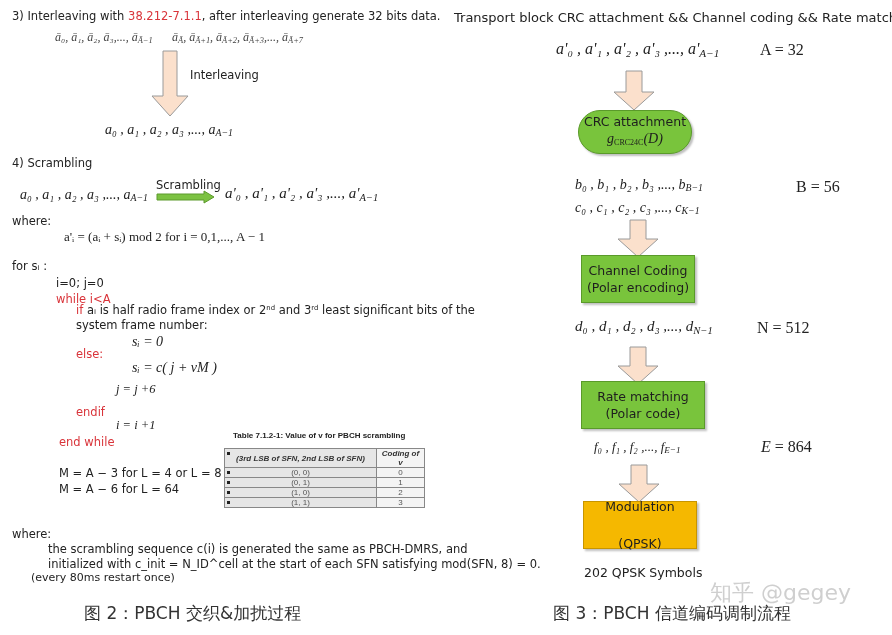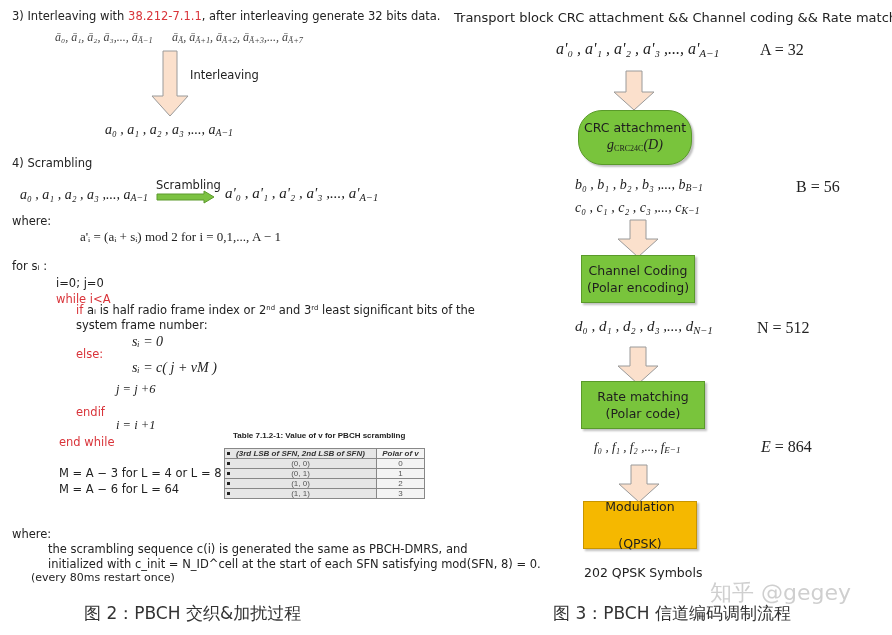--- a/index.html
+++ b/index.html
@@ -75,21 +75,21 @@
   <div class="green-arrow" style="left:156px; top:190px; width:60px; height:14px;">
     <svg width="60" height="14" viewBox="0 0 60 14">
       <polygon points="1,4 48,4 48,1 58,7 48,13 48,10 1,10" fill="#7cc242" stroke="#5c9a2c" stroke-width="1"></polygon>
     </svg>
   </div>
   <div class="abs serif" style="left:225px; top:185px; font-size:15px;">
     <span>a'₀ , a'₁ , a'₂ , a'₃ ,..., a'</span><sub>A−1</sub>
   </div>
 
   <div class="abs sans" style="left:12px; top:214px; font-size:11.5px;">where:</div>
-  <div class="abs serif" style="left:64px; top:229px; font-size:13px; font-style:normal;margin-left:16px;">a'ᵢ = (aᵢ + sᵢ) mod 2   for   i = 0,1,..., A − 1</div>
+  <div class="abs serif" style="left:64px; top:229px; font-size:13px; font-style:normal;">a'ᵢ = (aᵢ + sᵢ) mod 2   for   i = 0,1,..., A − 1</div>
 
   <div class="abs sans" style="left:12px; top:259px; font-size:11.5px;">for  sᵢ :</div>
 
   <div class="abs sans" style="left:56px; top:276px; font-size:11.5px;">i=0; j=0</div>
   <div class="abs sans red" style="left:56px; top:292px; font-size:11.5px;">while  i&lt;A</div>
   <div class="abs sans" style="left:76px; top:303px; font-size:11.5px;">
     <span class="red">if</span><span> aᵢ is half radio frame index or 2</span><sup>nd</sup><span> and 3</span><sup>rd</sup><span> least significant bits of the</span>
   </div>
   <div class="abs sans" style="left:76px; top:318px; font-size:11.5px;">system frame number:</div>
   <div class="abs serif" style="left:132px; top:334px; font-size:14px;">sᵢ = 0</div>
@@ -101,21 +101,21 @@
   <div class="abs sans red" style="left:59px; top:435px; font-size:11.5px;">end while</div>
 
   <div class="abs sans" style="left:59px; top:466px; font-size:11.5px;">M = A  −  3  for L = 4 or L = 8</div>
   <div class="abs sans" style="left:59px; top:482px; font-size:11.5px;">M = A  −  6  for L = 64</div>
 
   <div class="abs" style="left:233px; top:431px; font-size:8px; font-weight:bold; font-family:'Liberation Sans', sans-serif;">Table 7.1.2-1: Value of  v  for PBCH scrambling</div>
   <table class="vtab" style="left:224px; top:448px;">
     <tbody>
         <tr>
       <th class="c1 bullet">(3rd LSB of SFN, 2nd LSB of SFN)</th>
-      <th class="c2" style="background:#f4f4f4;">Polar of  v</th>
+      <th class="c2" style="background:#f4f4f4;">Coding of  v</th>
     </tr>
     <tr>
       <td class="c1 bullet">(0, 0)</td>
       <td class="c2">0</td>
     </tr>
     <tr>
       <td class="c1 bullet">(0, 1)</td>
       <td class="c2">1</td>
     </tr>
     <tr>
@@ -145,21 +145,21 @@
     <span>a'₀ , a'₁ , a'₂ , a'₃ ,..., a'</span><sub>A−1</sub>
   </div>
   <div class="abs serif-up" style="left:760px; top:41px; font-size:16px;">A  =  32</div>
 
   <div class="down-arrow" style="left:612px; top:70px; width:44px; height:42px;">
     <svg width="44" height="42" viewBox="0 0 44 42">
       <polygon points="14,1 30,1 30,22 42,22 22,40 2,22 14,22" fill="#fbe0cc" stroke="#9a9a9a" stroke-width="1"></polygon>
     </svg>
   </div>
 
-  <div class="box green" style="left:578px; top:110px; width:114px; height:55px;border-radius:24px;">
+  <div class="box green" style="left:578px; top:110px; width:114px; height:44px;border-radius:24px;">
     <div>CRC attachment</div>
     <div class="serif" style="font-size:14px;">
       <span>g</span><sub style="font-style:normal; font-size:8px;">CRC24C</sub><span>(D)</span>
     </div>
   </div>
 
   <div class="abs serif" style="left:575px; top:177px; font-size:14px;">
     <span>b₀ , b₁ , b₂ , b₃ ,..., b</span><sub>B−1</sub>
   </div>
   <div class="abs serif-up" style="left:760px; top:178px; font-size:16px;margin-left:36px;">B  =  56</div>

